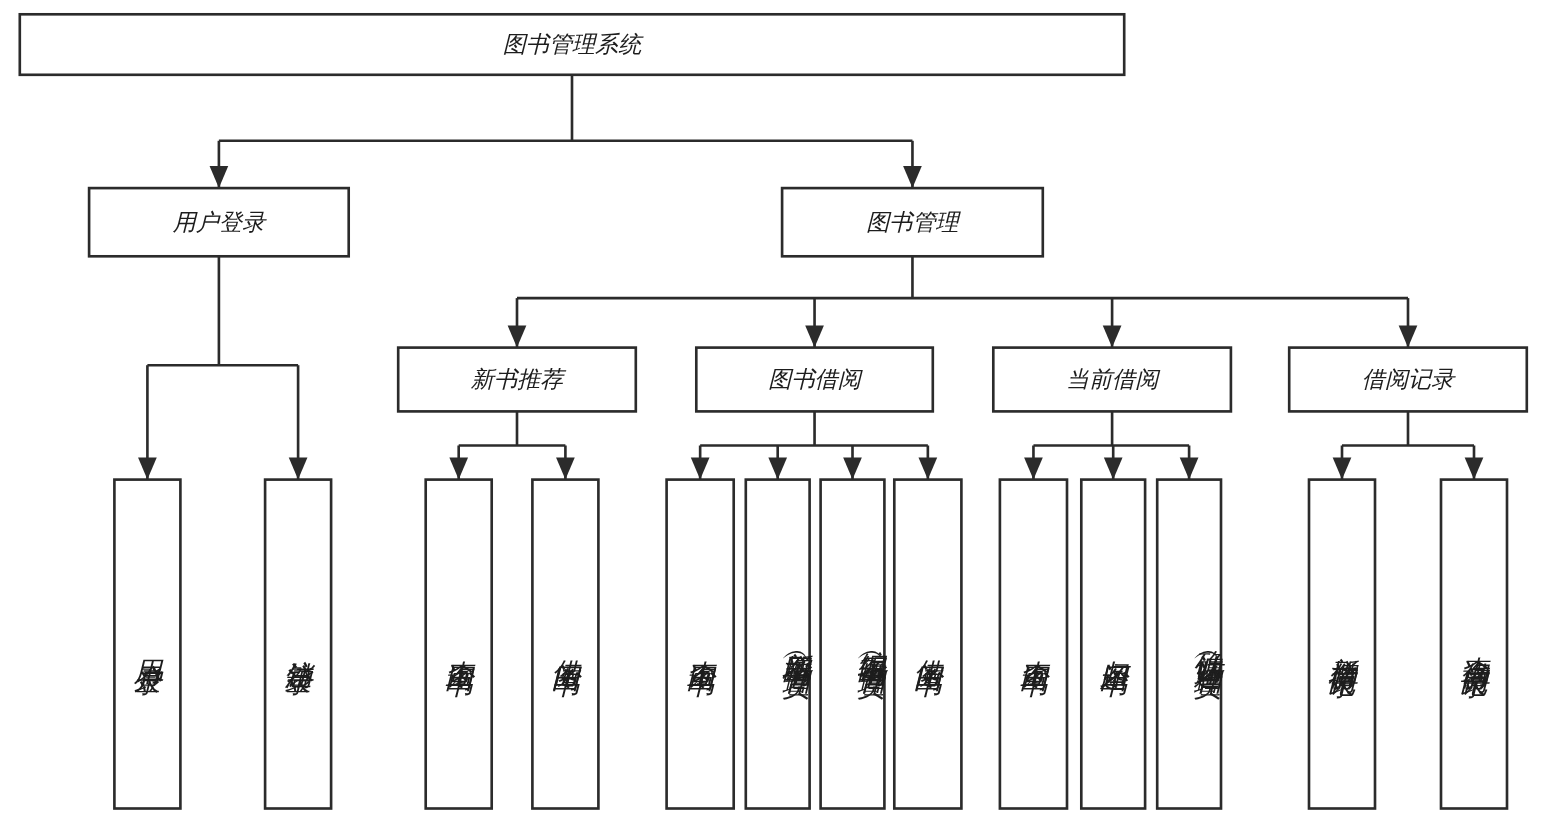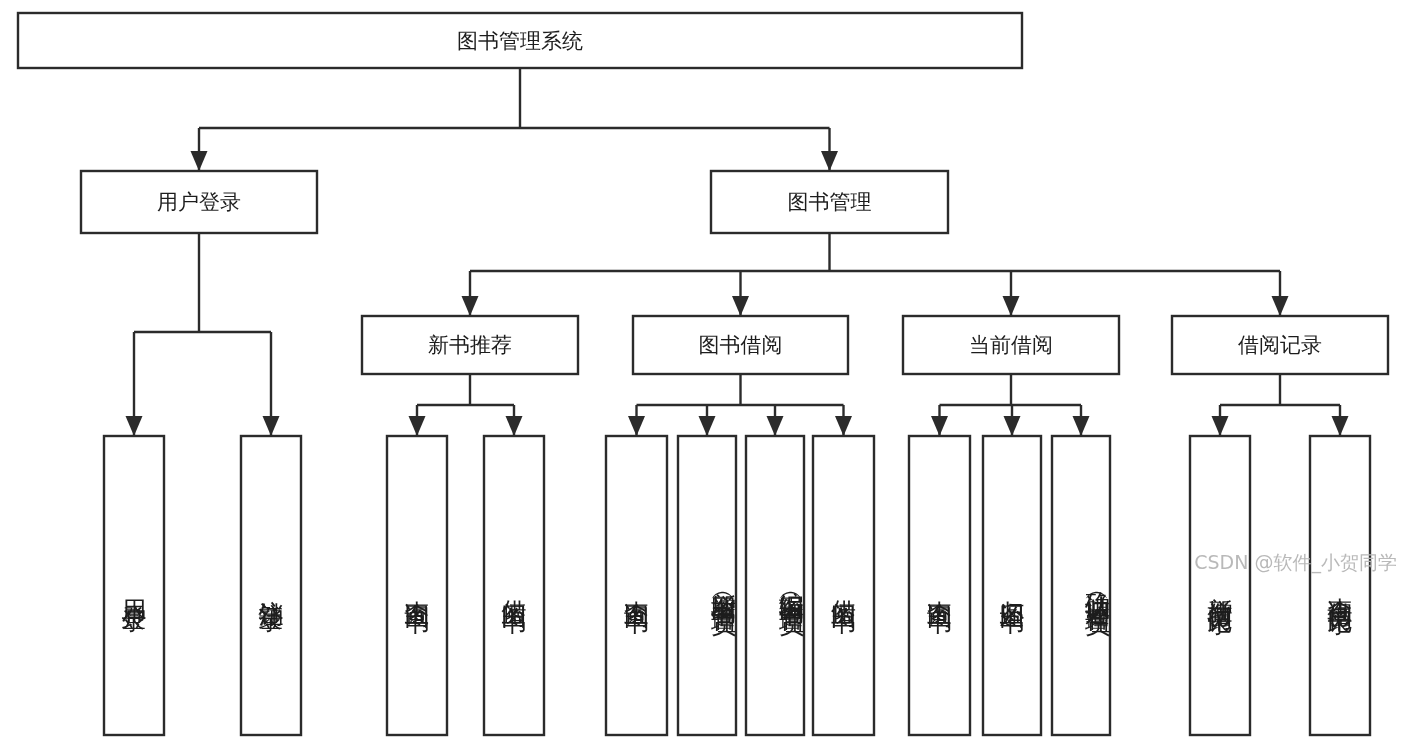--- a/index.html
+++ b/index.html
@@ -11,20 +11,21 @@
     width: 1405px;
     height: 747px;
     font-family: "DejaVu Sans", "Liberation Sans", sans-serif;
     overflow: hidden;
   }
   #diagram-root {
     position: relative;
     width: 1405px;
     height: 580px;
     background: #ffffff;
+    font-style: italic;
   }
   svg.diagram-canvas {
     position: absolute;
     left: 0;
     top: 0;
     width: 1405px;
     height: 747px;
   }
   .node-box {
     fill: #ffffff;
@@ -183,15 +184,14 @@
       <div class="leaf-label" style="left: 678px; top: 444px; width: 58px; height: 283px; align-items: flex-start;">新增图书（管理员）</div>
       <div class="leaf-label" style="left: 746px; top: 444px; width: 58px; height: 283px; align-items: flex-start;">编辑图书（管理员）</div>
       <div class="leaf-label" style="left: 813px; top: 444px; width: 61px; height: 283px; align-items: center;">借阅图书</div>
       <div class="leaf-label" style="left: 909px; top: 444px; width: 61px; height: 283px; align-items: center;">查询图书</div>
       <div class="leaf-label" style="left: 983px; top: 444px; width: 58px; height: 283px; align-items: center;">归还图书</div>
       <div class="leaf-label" style="left: 1052px; top: 444px; width: 58px; height: 283px; align-items: flex-start;">确认归还（管理员）</div>
       <div class="leaf-label" style="left: 1190px; top: 444px; width: 60px; height: 283px; align-items: center;">新增借阅记录</div>
       <div class="leaf-label" style="left: 1310px; top: 444px; width: 60px; height: 283px; align-items: center;">查询借阅记录</div>
     </div>
 
-  <div class="watermark">CSDN @软件_小贺同学</div>
 
 </div>
 
 </body></html>

